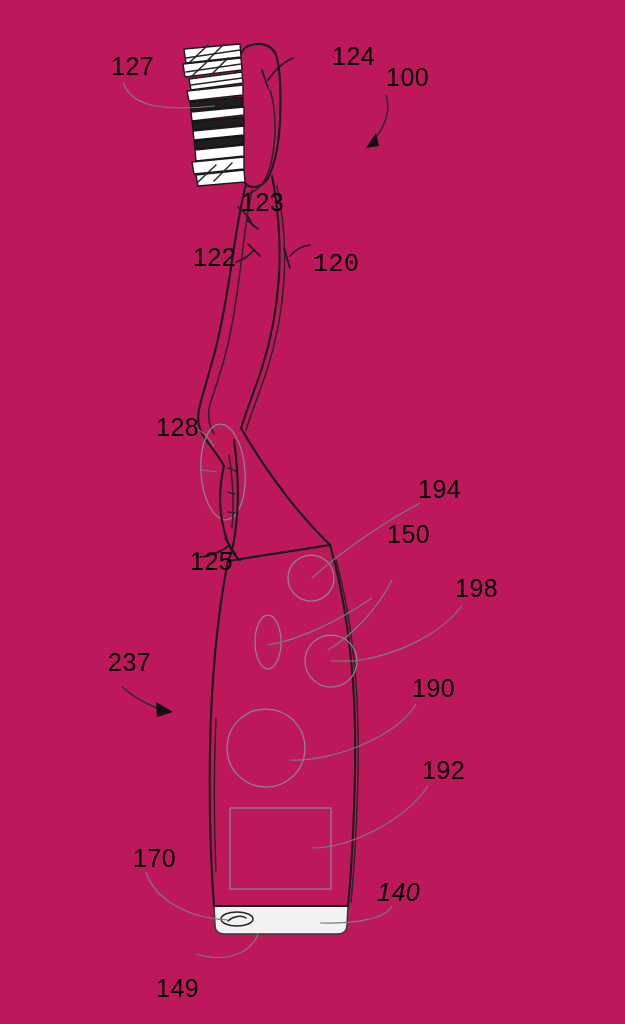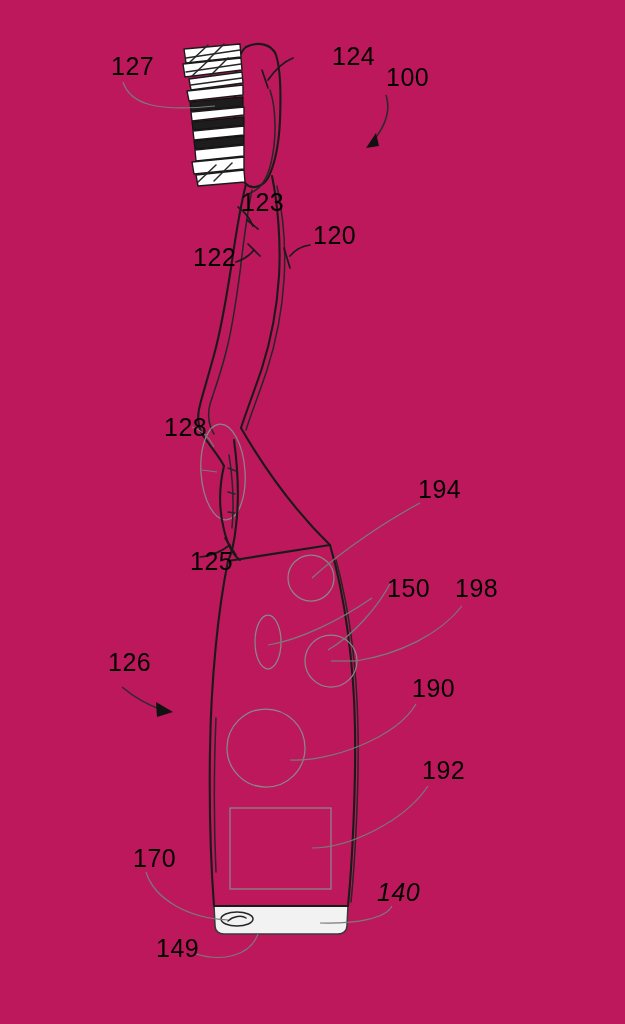--- a/index.html
+++ b/index.html
@@ -255,26 +255,26 @@
 
       <path class="lead-line" d="M196,954 C222,962 250,956 258,934"></path>
     </g>
   </svg>
 
   <span class="ref-num" style="left:111px;  top:54px;">127</span>
   <span class="ref-num" style="left:295px;  top:44px;margin-left:37px;">124</span>
   <span class="ref-num" style="left:362px;  top:65px;margin-left:24px;">100</span>
   <span class="ref-num" style="left:197px;  top:190px;margin-left:44px;">123</span>
   <span class="ref-num" style="left:193px;  top:245px;">122</span>
-  <span class="ref-num" style="left:313px;  top:223px;">120</span>
-  <span class="ref-num" style="left:164px;  top:415px;">128</span>
+  <span class="ref-num" style="left:313px;  top:252px;font-family:Liberation Mono, monospace;">120</span>
+  <span class="ref-num" style="left:156px;  top:415px;">128</span>
   <span class="ref-num" style="left:418px;  top:477px;">194</span>
-  <span class="ref-num" style="left:387px;  top:576px;">150</span>
+  <span class="ref-num" style="left:387px;  top:522px;">150</span>
   <span class="ref-num" style="left:455px;  top:576px;">198</span>
   <span class="ref-num" style="left:157px;  top:549px;margin-left:33px;">125</span>
-  <span class="ref-num" style="left:108px;  top:650px;">126</span>
+  <span class="ref-num" style="left:108px;  top:650px;">237</span>
   <span class="ref-num" style="left:412px;  top:676px;">190</span>
   <span class="ref-num" style="left:422px;  top:758px;">192</span>
   <span class="ref-num" style="left:133px;  top:846px;">170</span>
   <span class="ref-num" style="left:377px;  top:880px;font-style:italic;">140</span>
-  <span class="ref-num" style="left:156px;  top:936px;">149</span>
+  <span class="ref-num" style="left:156px;  top:976px;">149</span>
 
 </div>
 
 </body></html>

